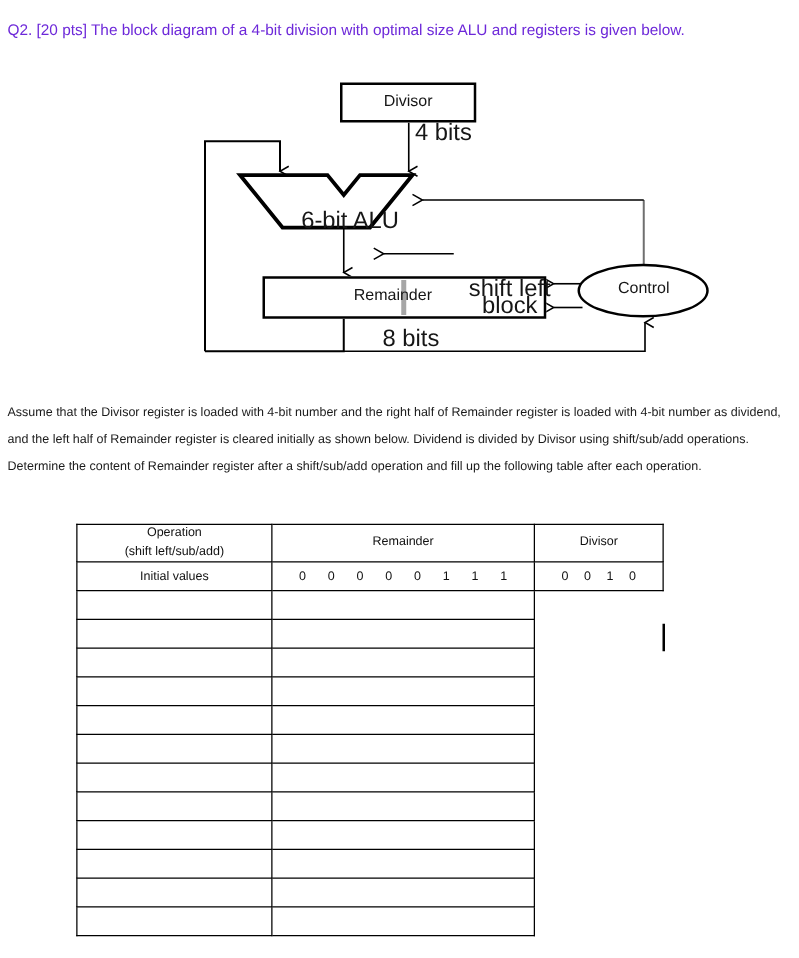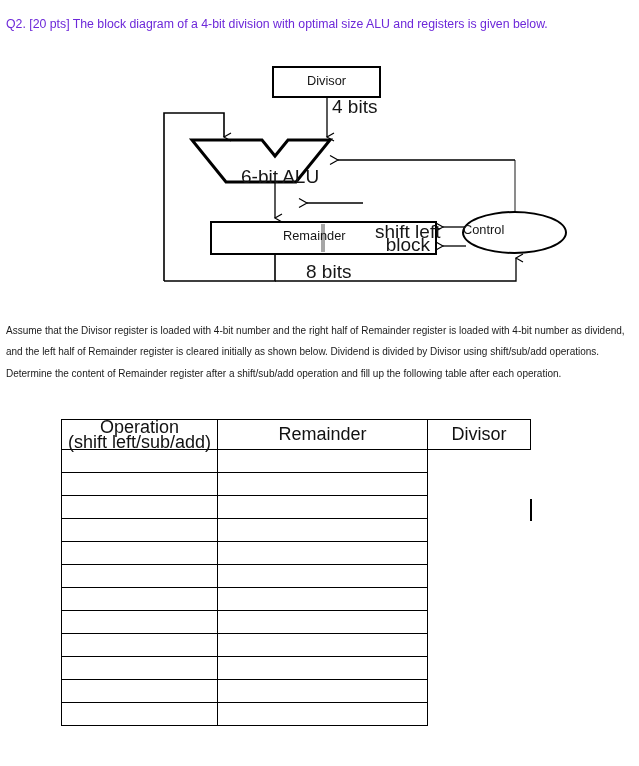--- a/index.html
+++ b/index.html
@@ -58,21 +58,21 @@
     width: 109px;
     text-align: center;
     font-size: 12.8px;
   }
   #fourbits-label { left: 332px; top: 41px; }
   #alu-label      { left: 241px; top: 111px; }
   #remainder-label{ left: 283px; top: 173px; font-size: 12.8px; }
   #shiftleft-label{ left: 375px; top: 166px; text-align: right; }
   #write-label    { left: 375px; top: 179px; width: 55px; text-align: right; }
   #eightbits-label{ left: 306px; top: 206px; }
-  #control-label  { left: 463px; top: 167px; width: 104px; font-size: 12.8px; }
+  #control-label  { left: 463px; top: 167px; width: 104px; text-align: center; font-size: 12.8px; }
 
   
   #remainder-box {
     position: absolute;
     left: 210px; top: 166px;
     width: 227px; height: 34px;
     border: 2.6px solid #000;
     background: #fff;
     box-sizing: border-box;
   }
@@ -103,21 +103,21 @@
     line-height: 21.4px;
     color: #1a1a1a;
   }
 
   
   #result-table {
     position: absolute;
     left: 61px;
     top: 419px;
     border-collapse: collapse;
-    font-size: 18px;
+    font-size: 10px;
     color: #111;
   }
   #result-table td {
     border: 1px solid #000;
     padding: 0;
     height: 22px;
     vertical-align: middle;
     text-align: center;
   }
   .col-op   { width: 155px; }
@@ -199,20 +199,25 @@
 <table id="result-table">
   <tbody>
     <tr>
       <td class="col-op hdr-cell">
         <div>Operation</div>
         <div>(shift left/sub/add)</div>
       </td>
       <td class="col-rem hdr-cell">Remainder</td>
       <td class="col-div hdr-cell">Divisor</td>
     </tr>
+  <tr>
+        <td class="col-op">Initial values</td>
+        <td class="col-rem"><span class="bitspan"><span>0</span><span>0</span><span>0</span><span>0</span><span>0</span><span>1</span><span>1</span><span>1</span></span></td>
+        <td class="col-div"><span class="divspan"><span>0</span><span>0</span><span>1</span><span>0</span></span></td>
+      </tr>
       <tr>
         <td class="col-op">&nbsp;</td>
         <td class="col-rem">&nbsp;</td>
         <td class="col-div noborder">&nbsp;</td>
       </tr>
       <tr>
         <td class="col-op">&nbsp;</td>
         <td class="col-rem">&nbsp;</td>
         <td class="col-div noborder">&nbsp;</td>
       </tr>

